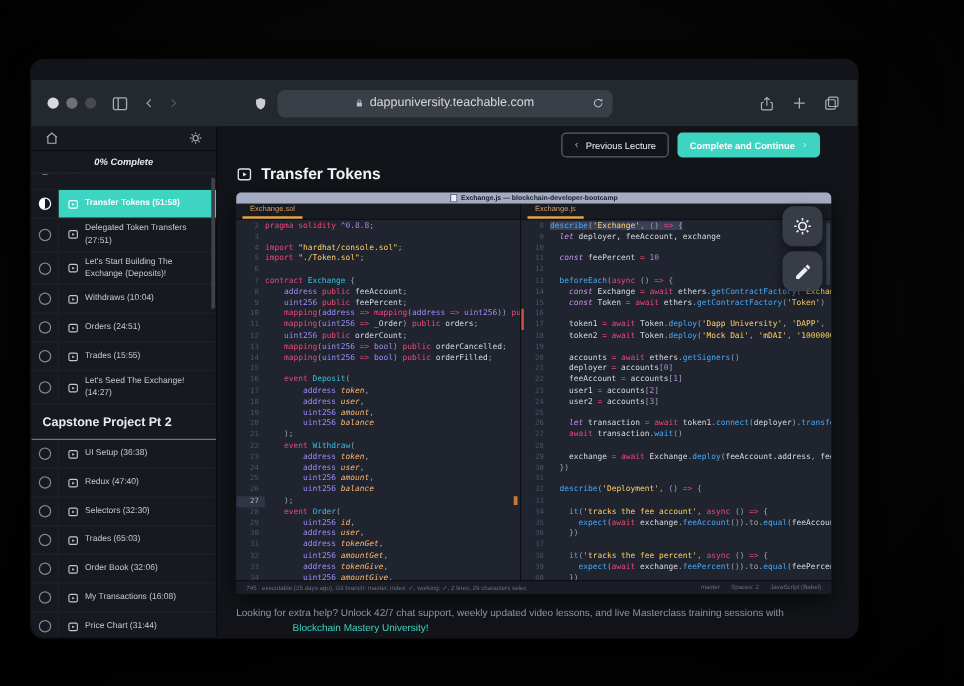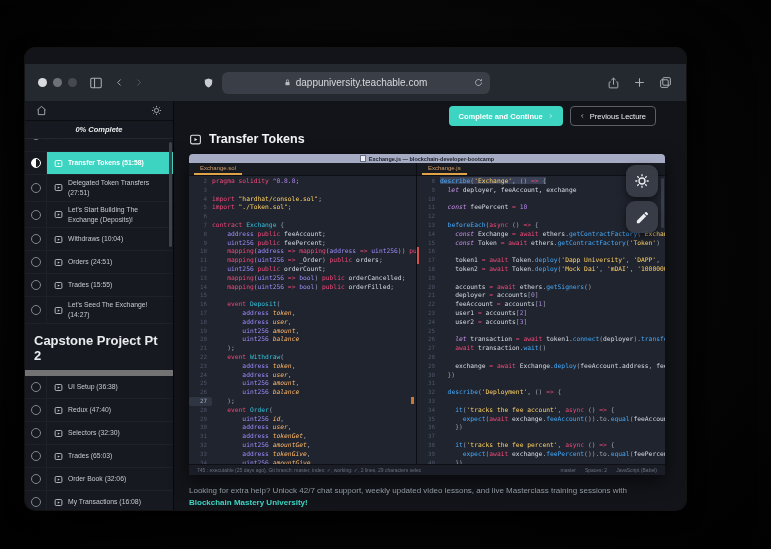--- a/index.html
+++ b/index.html
@@ -41,21 +41,21 @@
   .lesson-row.partial .cell-status,.lesson-row.partial .cell-main{position:relative;top:-10px;}
   .cell-status{width:21px;flex:none;display:flex;align-items:center;justify-content:center;border-right:1px solid #1e2127;}
   .circle{width:8px;height:8px;border:1px solid #81878f;border-radius:50%;flex:none;}
   .circle.half{border-color:#fff;background:linear-gradient(90deg,#fff 50%,transparent 50%);}
   .cell-main{flex:1;display:flex;align-items:center;gap:5px;padding:3px 7px;min-width:0;}
   .vid{flex:none;color:#c3c7ce;display:flex;}
   .lesson-label{font-size:6.8px;color:#c6cad1;line-height:1.45;}
   .lesson-row.active .cell-main{background:var(--accent,#3ed4c2);}
   .lesson-row.active .lesson-label{color:#fff;font-weight:bold;}
   .lesson-row.active .vid{color:#fff;}
-  .section-header{padding:9px 9px 7px;font-size:13px;font-weight:bold;color:#e9ebee;border-bottom:6px solid #737373;}
+  .section-header{padding:9px 9px 7px;font-size:10px;font-weight:bold;color:#e9ebee;border-bottom:1px solid #737373;}
 
   
   .content{flex:1;min-width:0;position:relative;padding-left:15px;background:#121419;}
   .actions{height:30px;display:flex;align-items:center;justify-content:flex-end;gap:7px;padding-right:30px;}
   .btn{height:20px;display:flex;align-items:center;gap:5px;border-radius:4px;font-size:7.5px;font-family:inherit;cursor:pointer;}
   .btn-prev{padding:0 9px;border:1px solid #596069;background:transparent;color:#eceef0;}
   .btn-continue{padding:0 10px;border:none;background:var(--accent,#3ed4c2);color:#fff;font-weight:bold;}
   .btn svg{display:block;}
   .lecture-title{display:flex;align-items:center;gap:7px;margin:0;padding:1px 0 8px;font-size:12.5px;font-weight:bold;color:#f3f4f6;}
   .vid-lg{color:#dfe2e6;display:flex;}
@@ -94,21 +94,21 @@
   .status-right{display:flex;gap:9px;align-items:center;}
 
   
   .fab{position:absolute;width:32px;height:32px;border-radius:9px;background:rgba(58,62,72,.95);color:#eceef2;display:flex;align-items:center;justify-content:center;box-shadow:0 3px 9px rgba(0,0,0,.55);cursor:pointer;border:none;}
   .fab svg{display:block;}
   .fab-gear{right:28px;top:64px;}
   .fab-pencil{right:28px;top:100px;}
 
   
   .help{width:462px;margin:10px 0 0;font-size:8px;line-height:1.55;color:#9aa2ac;}
-  .help a{color:var(--accent,#3ed4c2);font-weight:bold;text-decoration:none;cursor:pointer;}
+  .help a{color:var(--accent,#3ed4c2);font-weight:normal;text-decoration:none;cursor:pointer;margin-left:45px;}
 </style>
 </head>
 <body>
 
 <div class="stage">
   <div class="window">
 
     <div class="chrome">
       <div class="traffic">
         <span class="dot dot1"></span>
@@ -415,31 +415,31 @@
                 </span>
                 <span class="lesson-label">Cancel Orders (33:59)</span>
               </span>
             </div>
             <span class="side-scrollbar"></span>
           </div>
       </aside>
 
       <main class="content">
         <div class="actions">
+          <button class="btn btn-prev">
+            <svg width="5" height="8" viewBox="0 0 24 24" fill="none" stroke="currentColor" stroke-width="3">
+                <path d="M15 4l-8 8 8 8"></path>
+              </svg>
+            <span>Previous Lecture</span>
+          </button>
           <button class="btn btn-continue">
             <span>Complete and Continue</span>
             <svg width="5" height="8" viewBox="0 0 24 24" fill="none" stroke="currentColor" stroke-width="3">
                 <path d="M9 4l8 8-8 8"></path>
               </svg>
-          </button>
-          <button class="btn btn-prev">
-            <svg width="5" height="8" viewBox="0 0 24 24" fill="none" stroke="currentColor" stroke-width="3">
-                <path d="M15 4l-8 8 8 8"></path>
-              </svg>
-            <span>Previous Lecture</span>
           </button>
         </div>
 
         <h1 class="lecture-title">
           <span class="vid-lg">
             <svg width="13" height="13" viewBox="0 0 24 24" fill="none" stroke="currentColor" stroke-width="2">
                 <rect x="3" y="4" width="18" height="16" rx="3"></rect>
                 <path d="M10 9l5.5 3L10 15z" fill="currentColor" stroke="none"></path>
               </svg>
           </span>

